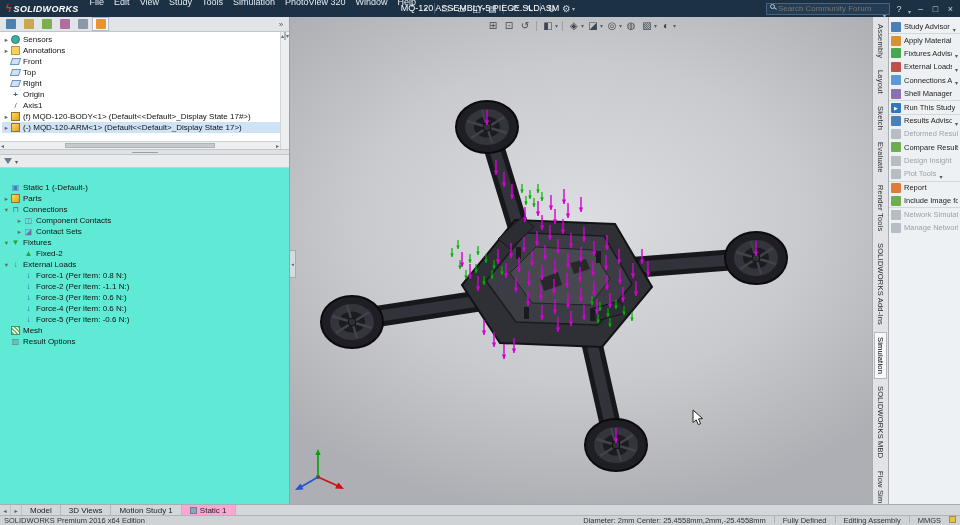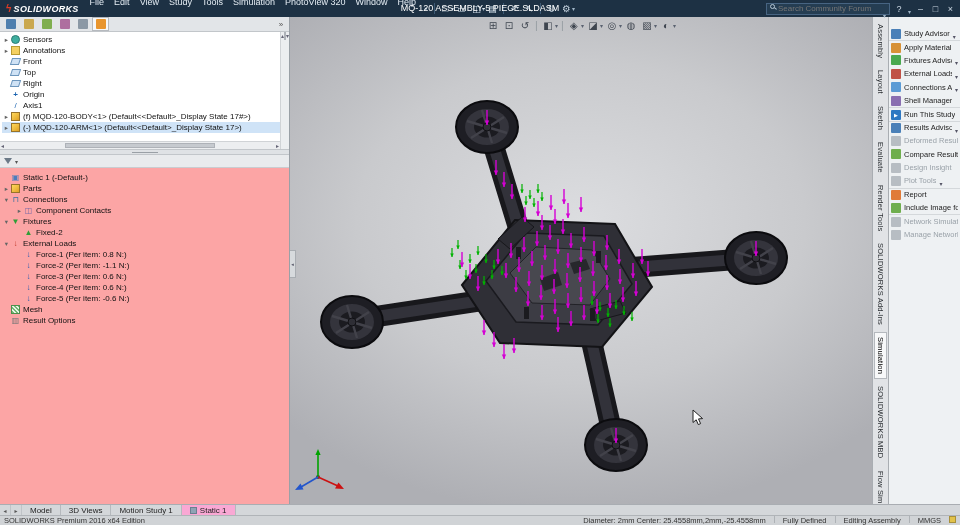--- a/index.html
+++ b/index.html
@@ -67,21 +67,21 @@
   font-size:6px;color:#667;padding:0 1px}
 .hthumb{height:5px;width:150px;background:#c6cacf;border:1px solid #aeb2b8}
 .splitter{height:5px;background:#dfe2e5;border-bottom:1px solid #c2c6ca;position:relative;flex:none}
 .splitter::after{content:"";position:absolute;left:50%;top:2px;width:26px;height:1px;
   background:#9aa0a6;transform:translateX(-50%)}
 .filter-row{height:13px;background:#e9ebed;border-bottom:1px solid #c9ccd0;display:flex;
   align-items:center;padding:0 4px;gap:3px;flex:none}
 .funnel{width:0;height:0;border-left:4px solid transparent;border-right:4px solid transparent;
   border-top:6px solid #6c7a88}
 .filter-caret{font-size:6px;color:#555}
-.study-tree{flex:1;background:#fca5a5;padding:4px 0 0 2px;overflow:hidden}
+.study-tree{flex:1;background:#5eead4;padding:14px 0 0 2px;overflow:hidden}
 .ind1{padding-left:13px}
 
 
 .ic-sensors{background:#3fae9f;border:1px solid #2c7d72;border-radius:50%}
 .ic-annotations{background:#f4d060;border:1px solid #b99b33}
 .ic-plane{width:9px;height:7px;background:#cfe2f5;border:1px solid #6d96bd;transform:skewX(-18deg)}
 .ic-origin{color:#1c64b0;font-weight:bold}.ic-origin::before{content:"+"}
 .ic-axis{color:#1c64b0}.ic-axis::before{content:"/"}
 .ic-part{background:linear-gradient(135deg,#ffd95e,#dfa225);border:1px solid #97732a}
 .ic-study{color:#4a7dbd}.ic-study::before{content:"▣"}
@@ -114,21 +114,21 @@
 .collapse-tab::before{content:"◂"}
 
 
 .vtabs{position:absolute;left:872px;top:17px;width:16px;height:487px;background:#e1e3e6;
   border-left:1px solid #a9adb2;display:flex;flex-direction:column;align-items:center;
   padding-top:2px;gap:2px;z-index:10}
 .vtab{writing-mode:vertical-rl;font-size:7.5px;color:#2b2f33;padding:4px 1px;
   border:1px solid transparent;letter-spacing:.2px;white-space:nowrap}
 .vtab.active{background:#f7f8f9;border-color:#b4b8bd;color:#000}
 .cmd-panel{position:absolute;left:888px;top:17px;width:72px;height:487px;background:#eef1f3;
-  border-left:1px solid #a9adb2;padding-top:10px;z-index:10}
+  border-left:1px solid #a9adb2;padding-top:3px;z-index:10}
 .cmd-item{display:flex;align-items:center;gap:3px;height:13.4px;padding:0 2px;
   white-space:nowrap;overflow:hidden}
 .cmd-item.sep{border-top:1px solid #d4d8db}
 .ci{width:10px;height:10px;flex:none;border-radius:1px;display:flex;align-items:center;
   justify-content:center;font-size:6px;color:#fff}
 .cl{font-size:7.5px;color:#222;overflow:hidden}
 .cmd-item.disabled .cl{color:#9aa2a9}
 .cmd-item.disabled .ci{background:#b7bdc3}
 .caret{flex:none}.caret::before{content:"▾";font-size:6px;color:#556}
 .ci0{background:#4a80b8}.ci1{background:#d79136}.ci2{background:#49a84f}.ci3{background:#c05146}
@@ -297,20 +297,25 @@
       </div>
       <div class="trow">
         <span class="texp">▾</span>
         <span class="ticon ic-connections"></span>
         <span class="tlabel">Connections</span>
       </div>
       <div class="trow ind1">
         <span class="texp">▸</span>
         <span class="ticon ic-component-contacts"></span>
         <span class="tlabel">Component Contacts</span>
+      </div>
+      <div class="trow ind1">
+        <span class="texp">▸</span>
+        <span class="ticon ic-contact-sets"></span>
+        <span class="tlabel">Contact Sets</span>
       </div>
       <div class="trow">
         <span class="texp">▾</span>
         <span class="ticon ic-fixtures"></span>
         <span class="tlabel">Fixtures</span>
       </div>
       <div class="trow ind1">
         <span class="texp"></span>
         <span class="ticon ic-fixed"></span>
         <span class="tlabel">Fixed-2</span>

